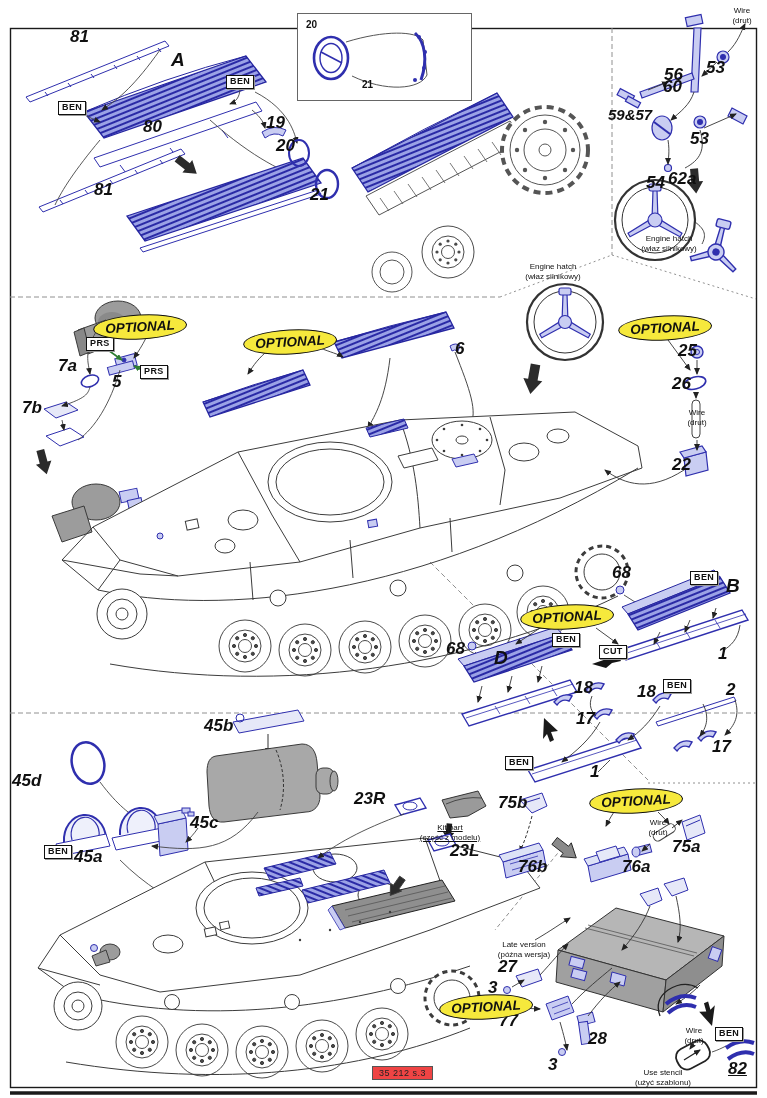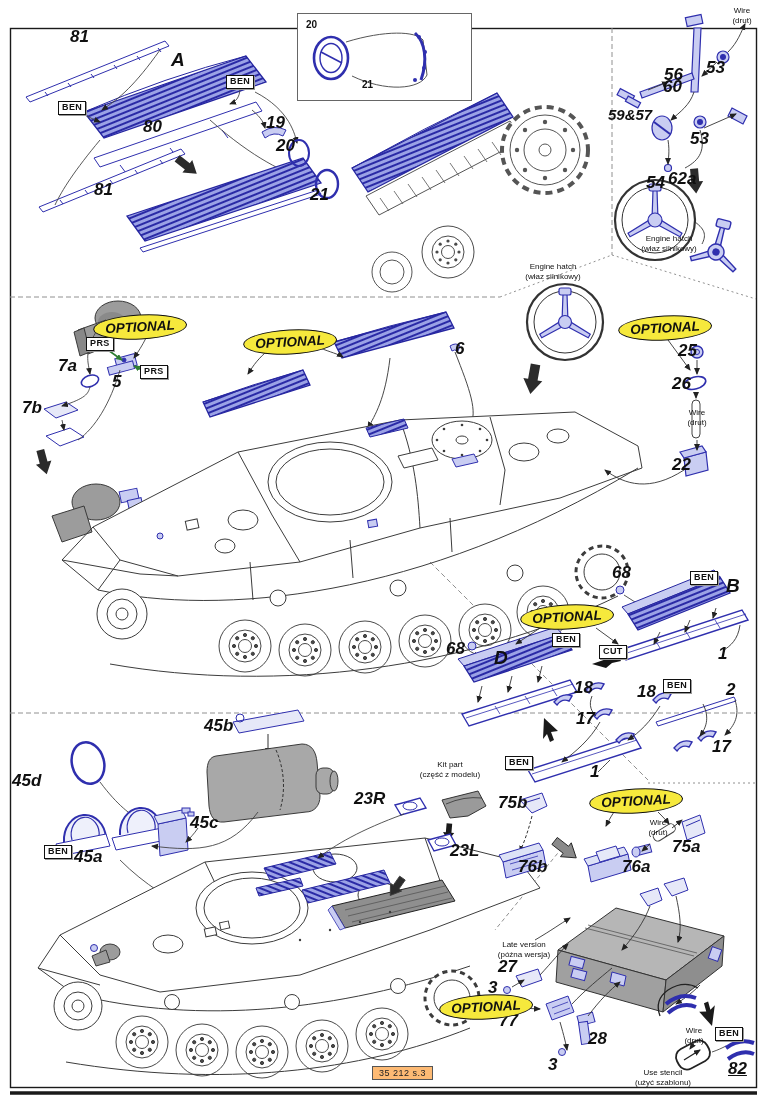--- a/index.html
+++ b/index.html
@@ -4,21 +4,21 @@
 <style>
 *{box-sizing:border-box}
 body{margin:0;background:#ddd}
 #sheet{position:relative;width:767px;height:1098px;background:#fff;font-family:"Liberation Sans",sans-serif;overflow:hidden}
 #art{position:absolute;left:0;top:0}
 #labels{position:absolute;left:0;top:0;width:100%;height:100%;pointer-events:none}
 .plabel{position:absolute;font-family:"Liberation Sans",sans-serif;font-style:italic;font-weight:bold;font-size:17px;color:#101010;white-space:nowrap;line-height:1}
 .tag{position:absolute;border:1.3px solid #101010;background:#fff;font-size:9px;font-weight:bold;letter-spacing:.4px;padding:1px 3px;line-height:1.1;color:#101010;box-shadow:1px 1px 0 #999}
 .opt{position:absolute;transform:translate(-50%,-50%) rotate(-3deg);background:#f6e93c;border:1.5px solid #101010;border-radius:50%;font-style:italic;font-weight:bold;font-size:13.5px;padding:4px 11px;white-space:nowrap;color:#101010}
 .note{position:absolute;transform:translateX(-50%);font-size:8px;line-height:1.2;text-align:center;color:#101010;white-space:nowrap}
-.footer-box{position:absolute;left:372px;top:1066px;border:1px solid #555;background:#fdba74;font-size:9px;color:#222;padding:1px 6px;letter-spacing:.5px}
+.footer-box{position:absolute;left:372px;top:1066px;border:1px solid #555;background:#ef4444;font-size:9px;color:#222;padding:1px 6px;letter-spacing:.5px}
 </style>
 </head>
 <body>
 
 <div id="sheet">
 
 <svg id="art" width="767" height="1098" viewBox="0 0 767 1098">
 <defs>
   <marker id="ah" markerWidth="8" markerHeight="8" refX="6" refY="3" orient="auto" markerUnits="userSpaceOnUse">
           <path d="M0,0 L7,3 L0,6 Z" fill="#222"></path>
@@ -589,21 +589,21 @@
         <div>(właz silnikowy)</div>
       </div>
       <div class="note" style="left: 553px; top: 262px;">
         <div>Engine hatch</div>
         <div>(właz silnikowy)</div>
       </div>
       <div class="note" style="left: 697px; top: 408px;">
         <div>Wire</div>
         <div>(drut)</div>
       </div>
-      <div class="note" style="left: 450px; top: 760px;">
+      <div class="note" style="left: 450px; top: 823px; text-decoration: underline;">
         <div>Kit part</div>
         <div>(część z modelu)</div>
       </div>
       <div class="note" style="left: 658px; top: 818px;">
         <div>Wire</div>
         <div>(drut)</div>
       </div>
       <div class="note" style="left: 524px; top: 940px;">
         <div>Late version</div>
         <div>(późna wersja)</div>

